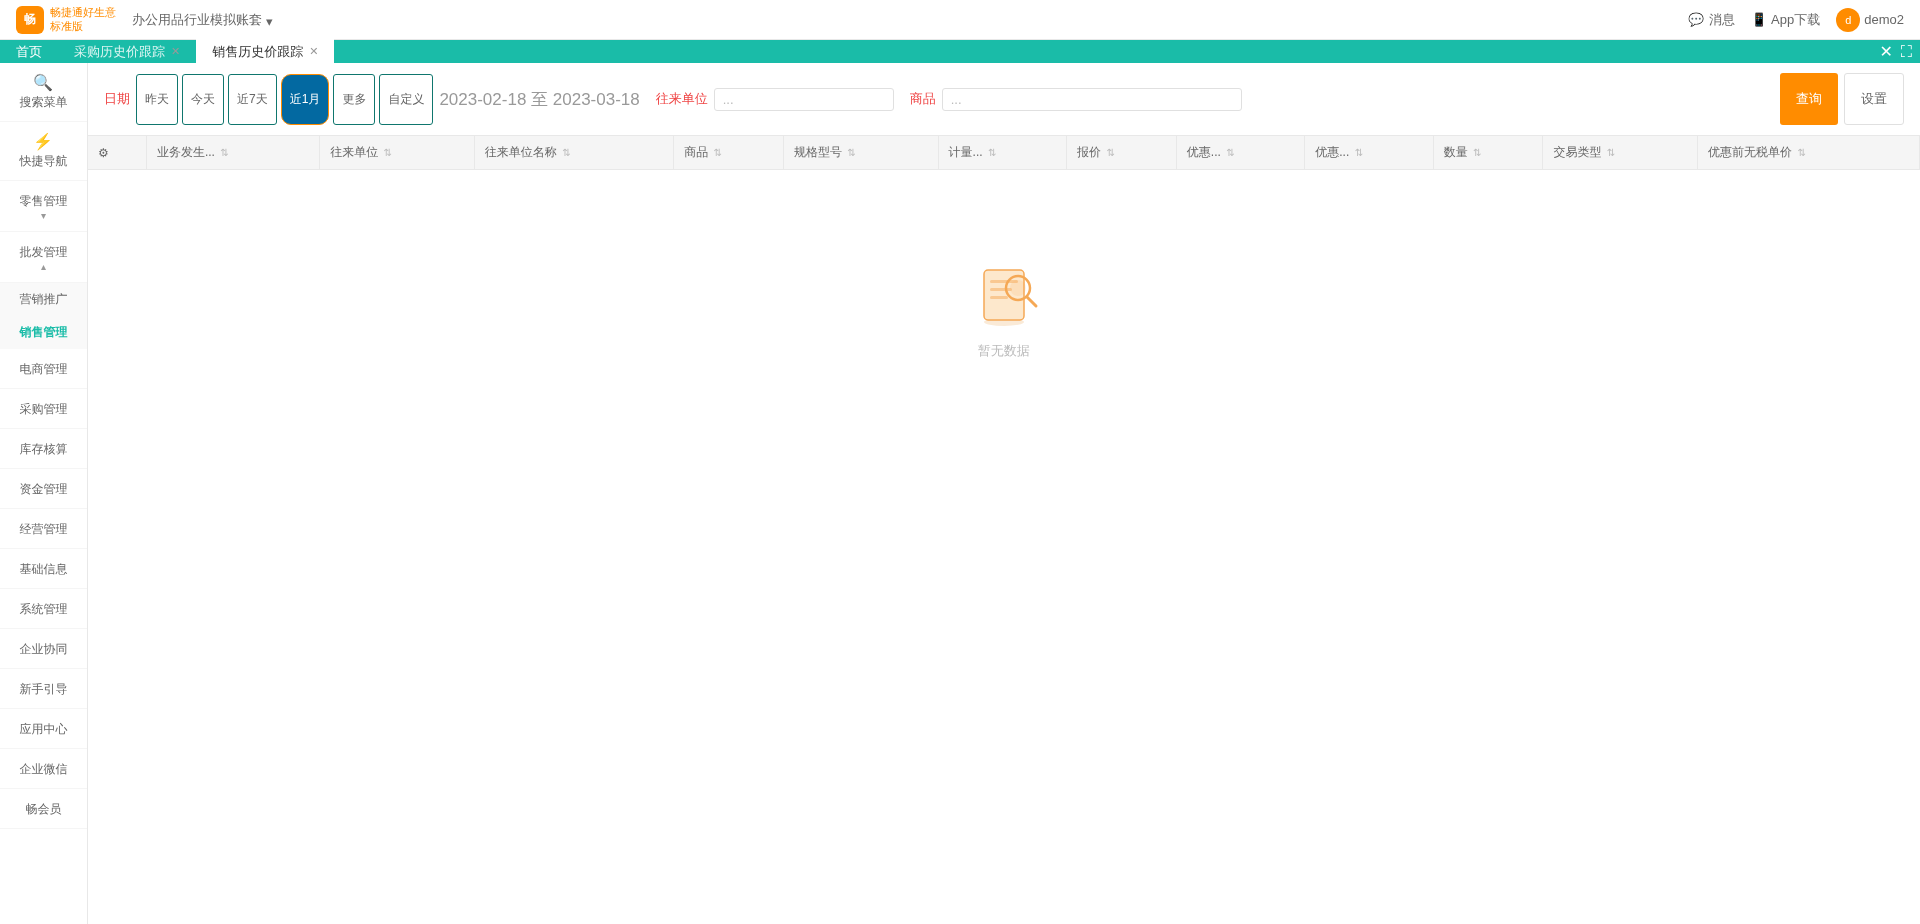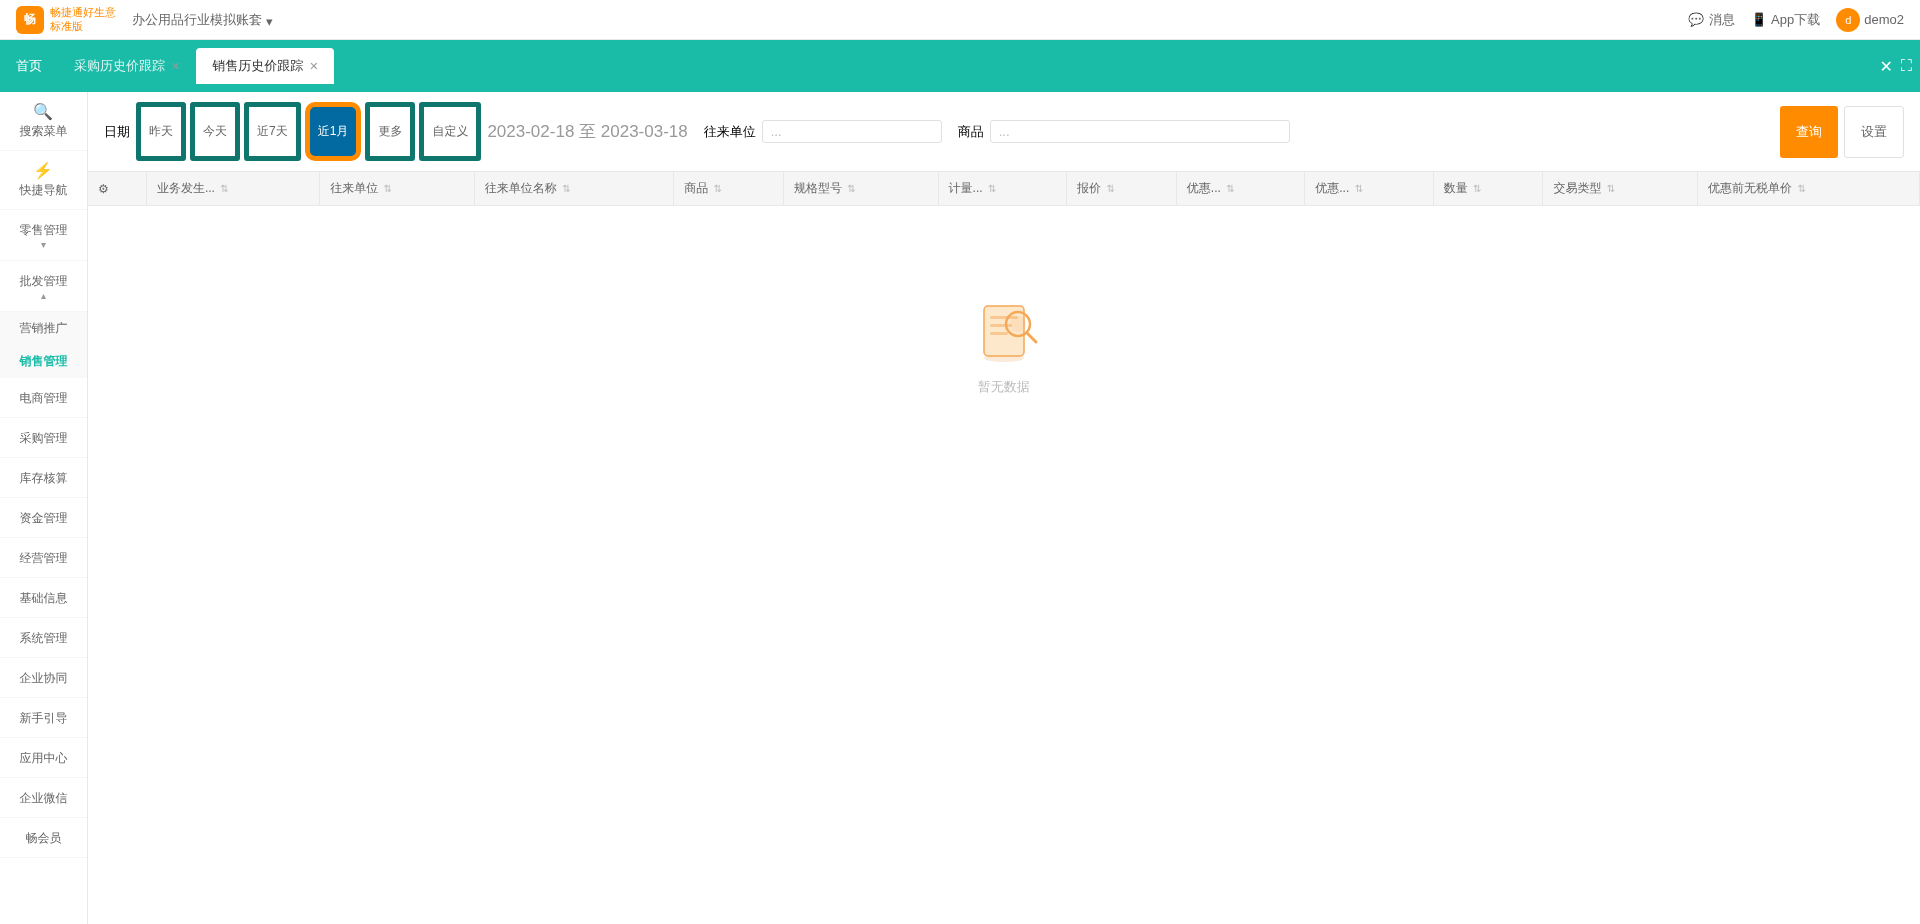--- a/index.html
+++ b/index.html
@@ -10,21 +10,21 @@
     .top-bar-left { display: flex; align-items: center; gap: 8px; }
     .logo-area { display: flex; align-items: center; gap: 6px; }
     .logo-icon { width: 28px; height: 28px; background: #ff8c00; border-radius: 6px; display: flex; align-items: center; justify-content: center; color: white; font-size: 12px; font-weight: bold; }
     .logo-text { font-size: 11px; color: #ff8c00; line-height: 1.2; }
     .app-selector { display: flex; align-items: flex-end; gap: 4px; color: #666; font-size: 13px; padding: 0 8px; cursor: pointer; }
     .top-bar-right { display: flex; align-items: center; gap: 16px; color: #666; font-size: 13px; }
     .top-bar-right .item { display: flex; align-items: center; gap: 4px; cursor: pointer; }
     .avatar { width: 24px; height: 24px; border-radius: 50%; background: #ff8c00; display: flex; align-items: center; justify-content: center; color: white; font-size: 11px; }
 
     
-    .tab-bar { height: 52px; background: #1abca8; display: flex; align-items: center; flex-shrink: 0; }
+    .tab-bar { height: 23px; background: #1abca8; display: flex; align-items: center; flex-shrink: 0; }
     .tab { height: 36px; padding: 0 16px; display: flex; align-items: center; gap: 6px; cursor: pointer; color: rgba(255,255,255,0.85); font-size: 13px; position: relative; }
     .tab.active { background: white; color: #333; border-radius: 4px 4px 0 0; align-items: center; }
     .tab .close-btn { font-size: 11px; color: #999; cursor: pointer; }
     .tab.home { color: white; }
     .tab-end { margin-left: auto; display: flex; align-items: center; gap: 8px; padding-right: 8px; }
     .tab-end .btn-icon { color: white; cursor: pointer; font-size: 16px; }
 
     
     .main-layout { display: flex; flex: 1; overflow: hidden; }
 
@@ -41,23 +41,23 @@
     .page-header { background: white; padding: 12px 16px 8px; border-bottom: 1px solid #e8e8e8; flex-shrink: 0; display: flex; align-items: center; justify-content: space-between; }
     .page-title { font-size: 16px; font-weight: bold; color: #333; }
     .page-actions { display: flex; align-items: center; gap: 12px; color: #666; font-size: 13px; }
     .page-actions .action-item { display: flex; align-items: center; gap: 4px; cursor: pointer; }
     .checkbox-label { display: flex; align-items: center; gap: 4px; cursor: pointer; }
     .checkbox-teal { width: 14px; height: 14px; background: #1abca8; border-radius: 2px; display: flex; align-items: center; justify-content: center; color: white; font-size: 10px; }
 
     
     .filter-bar { background: white; padding: 10px 16px; border-bottom: 1px solid #e8e8e8; flex-shrink: 0; display: flex; align-items: center; gap: 16px; flex-wrap: wrap; }
     .filter-group { display: flex; align-items: center; gap: 6px; }
-    .filter-label { color: #000000; font-size: 13px; }
+    .filter-label { color: #ef4444; font-size: 13px; }
     .date-btn-group { display: flex; align-items: center; gap: 4px; }
-    .date-btn { padding: 16px 8px; border: 5px solid #0f766e; border-radius: 3px; cursor: pointer; color: #666; font-size: 12px; background: white; }
+    .date-btn { padding: 16px 8px; border: 1px solid #0f766e; border-radius: 3px; cursor: pointer; color: #666; font-size: 12px; background: white; }
     .date-btn.active { background: #0369a1; color: white; border-color: #ff8c00; border-radius: 10px; }
     .date-range { color: #999; font-size: 17px; }
     .filter-input { display: flex; align-items: center; border: 1px solid #e0e0e0; border-radius: 3px; padding: 3px 8px; background: white; min-width: 180px; gap: 4px; cursor: pointer; }
     .filter-input .dots { color: #bbb; }
     .filter-actions { margin-left: auto; display: flex; gap: 6px; }
     .btn-query { background: #ff8c00; color: white; border: none; border-radius: 3px; padding: 17px 16px; cursor: pointer; font-size: 13px; }
     .btn-setting { background: white; color: #666; border: 1px solid #e0e0e0; border-radius: 3px; padding: 5px 16px; cursor: pointer; font-size: 13px; }
 
     
     .table-container { flex: 1; overflow: auto; background: white; margin: 0; }

